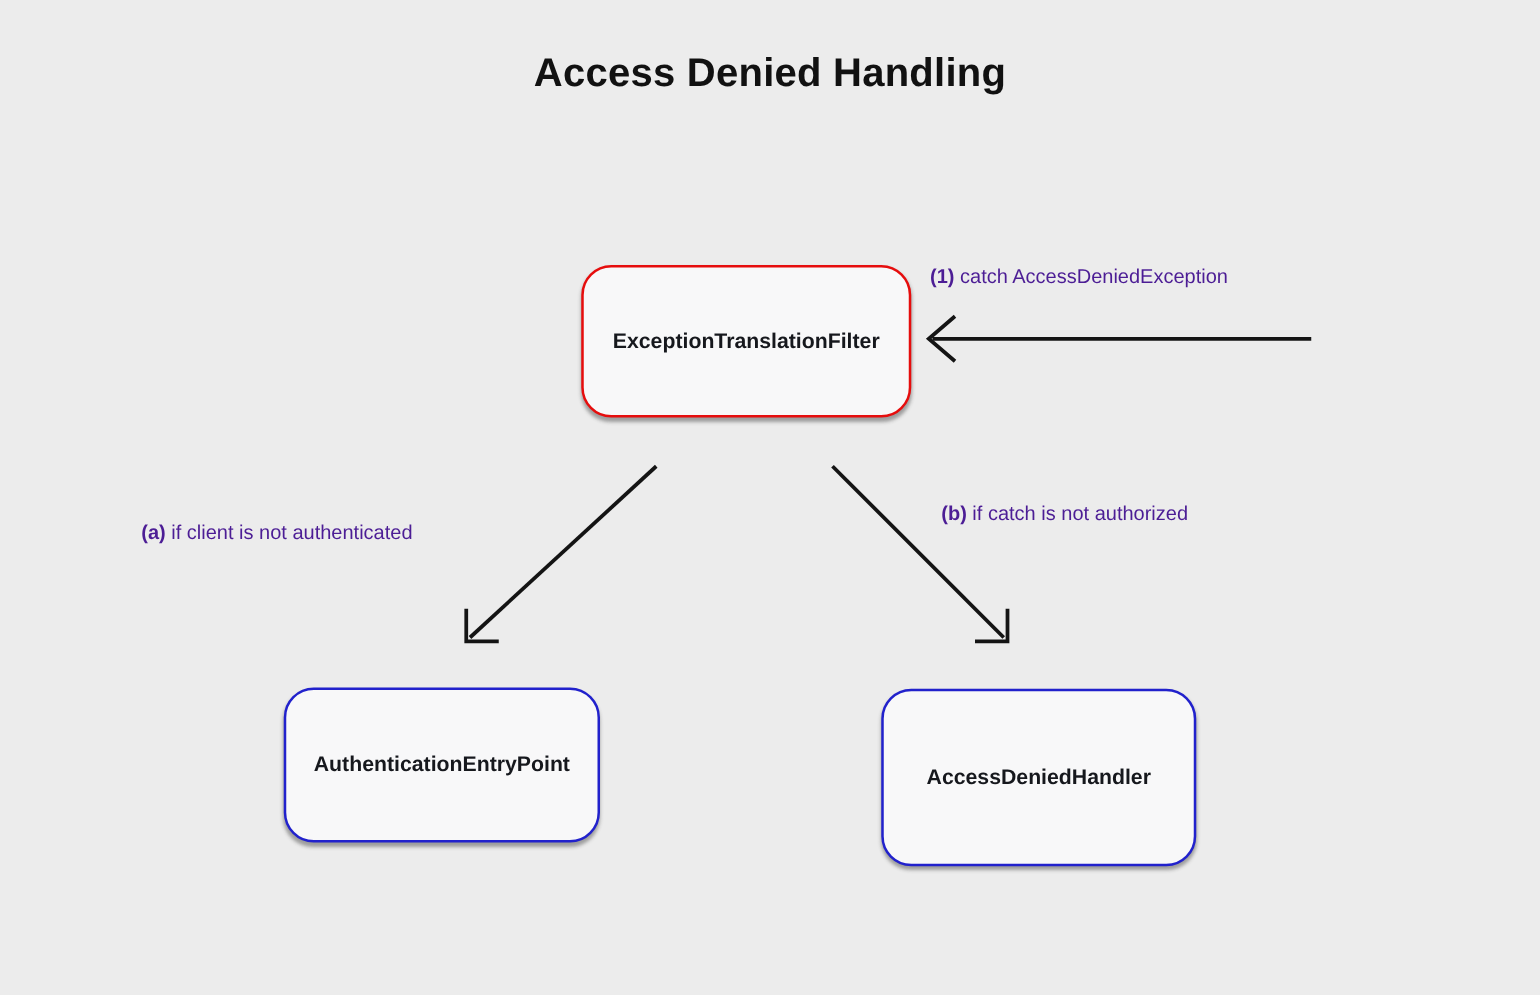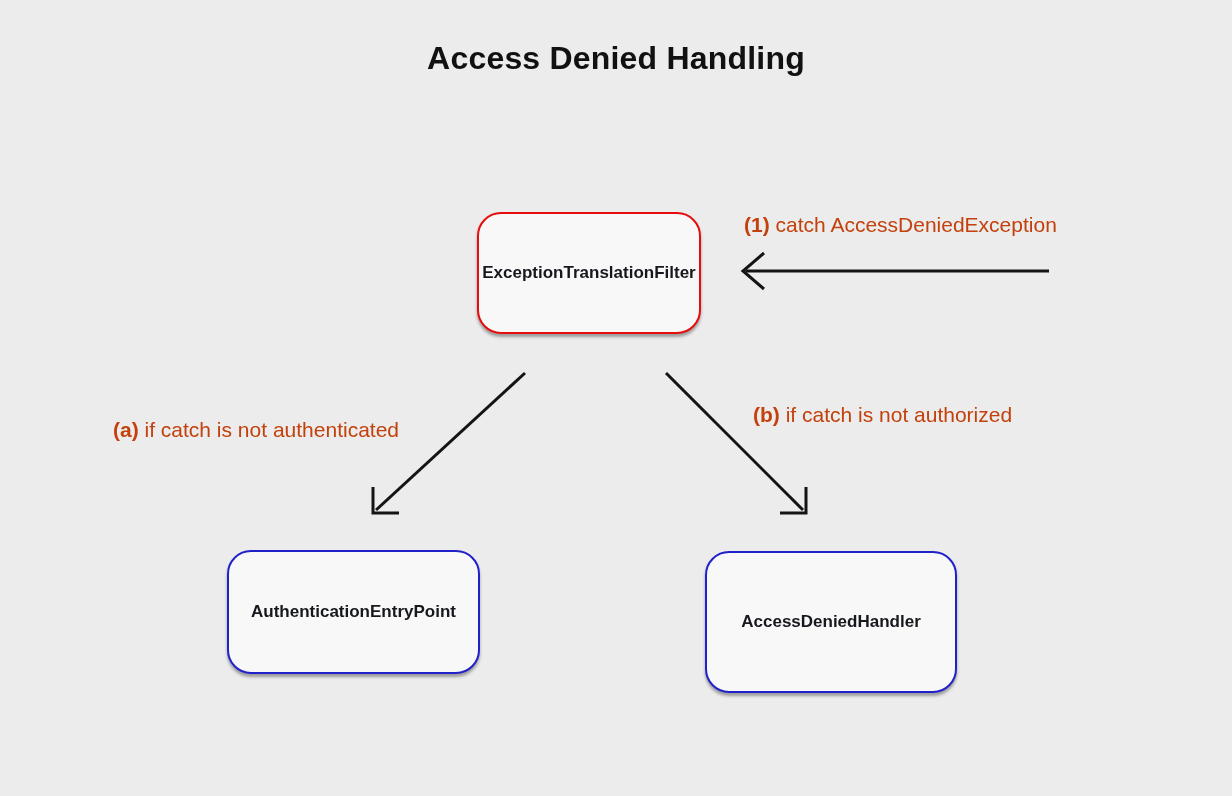--- a/index.html
+++ b/index.html
@@ -45,39 +45,38 @@
     align-items: center;
     justify-content: center;
     text-align: center;
     font-size: 17px;
     font-weight: 700;
     color: #16181d;
     box-shadow: 0 3px 3px rgba(60,60,60,0.45);
   }
   .node-red {
     left: 465px; top: 212px;
-    width: 224px; height: 122px;
+    width: 264px; height: 122px;
     border: 2.5px solid #e60d0d;
-    margin-left: 12px;
   }
   .node-blue-left {
     left: 227px; top: 550px;
     width: 253px; height: 124px;
     border: 2.5px solid #2121cc;
   }
   .node-blue-right {
     left: 705px; top: 551px;
     width: 252px; height: 142px;
     border: 2.5px solid #2121cc;
   }
   .edge-label {
     position: absolute;
-    font-size: 21px;
+    font-size: 16px;
     font-weight: 400;
-    color: #c2410c;
+    color: #4c1d95;
     white-space: nowrap;
   }
   .edge-label b { font-weight: 700; }
   .label-catch { left: 744px; top: 213px; }
   .label-a     { left: 113px; top: 418px; }
   .label-b     { left: 753px; top: 403px; }
 </style>
 </head>
 <body>
 
@@ -110,17 +109,17 @@
   <div class="node node-blue-left">
     <span>AuthenticationEntryPoint</span>
   </div>
 
   <div class="node node-blue-right">
     <span>AccessDeniedHandler</span>
   </div>
 
   <div class="edge-label label-catch"><b>(1)</b><span> catch AccessDeniedException</span></div>
 
-  <div class="edge-label label-a"><b>(a)</b><span> if catch is not authenticated</span></div>
+  <div class="edge-label label-a"><b>(a)</b><span> if client is not authenticated</span></div>
 
   <div class="edge-label label-b"><b>(b)</b><span> if catch is not authorized</span></div>
 
 </div>
 
 </body></html>

